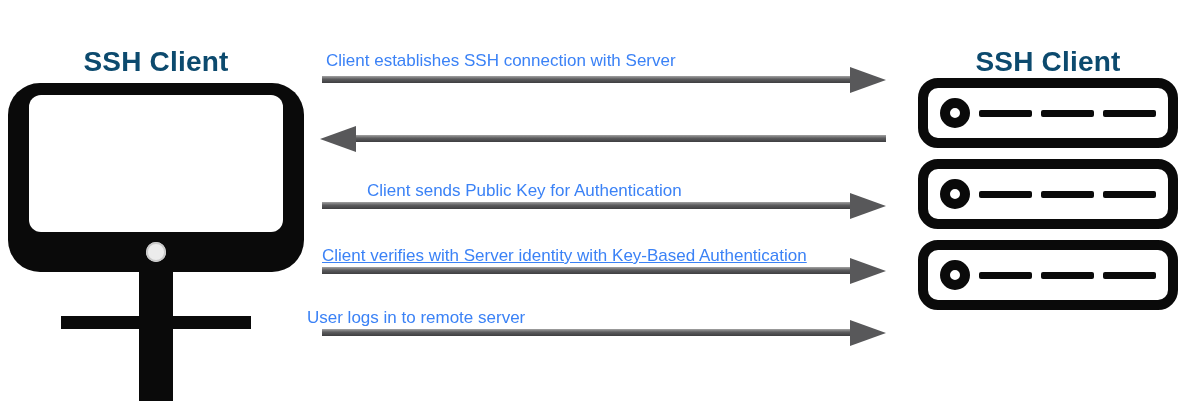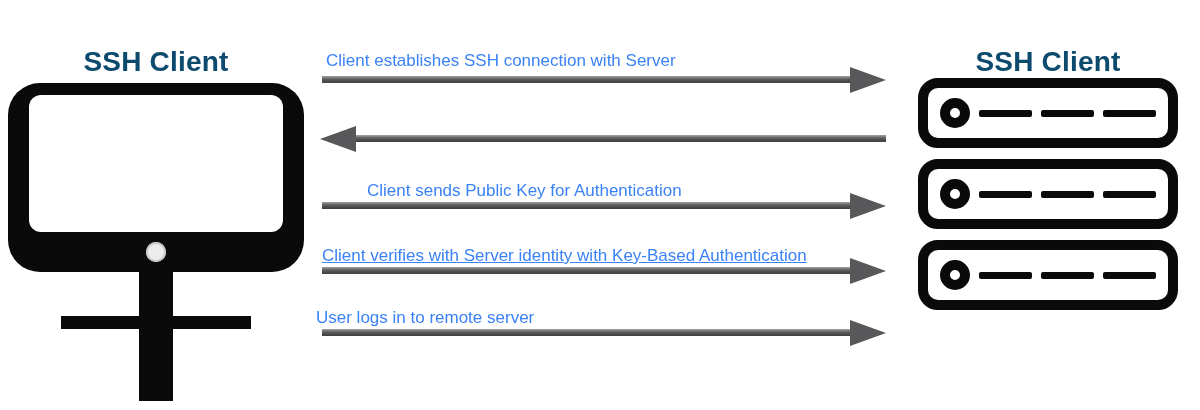--- a/index.html
+++ b/index.html
@@ -159,19 +159,19 @@
     <div class="shaft"></div>
     <div class="head"></div>
   </div>
 
   <div class="msg-label" style="left:322px; top:246px;text-decoration:underline;">Client verifies with Server identity with Key-Based Authentication</div>
   <div class="arrow arrow-right" style="top:258px;">
     <div class="shaft"></div>
     <div class="head"></div>
   </div>
 
-  <div class="msg-label" style="left:316px; top:308px;">User logs in to remote server</div>
+  <div class="msg-label" style="left:307px; top:308px;">User logs in to remote server</div>
   <div class="arrow arrow-right" style="top:320px;">
     <div class="shaft"></div>
     <div class="head"></div>
   </div>
 
 </div>
 
 </body></html>

